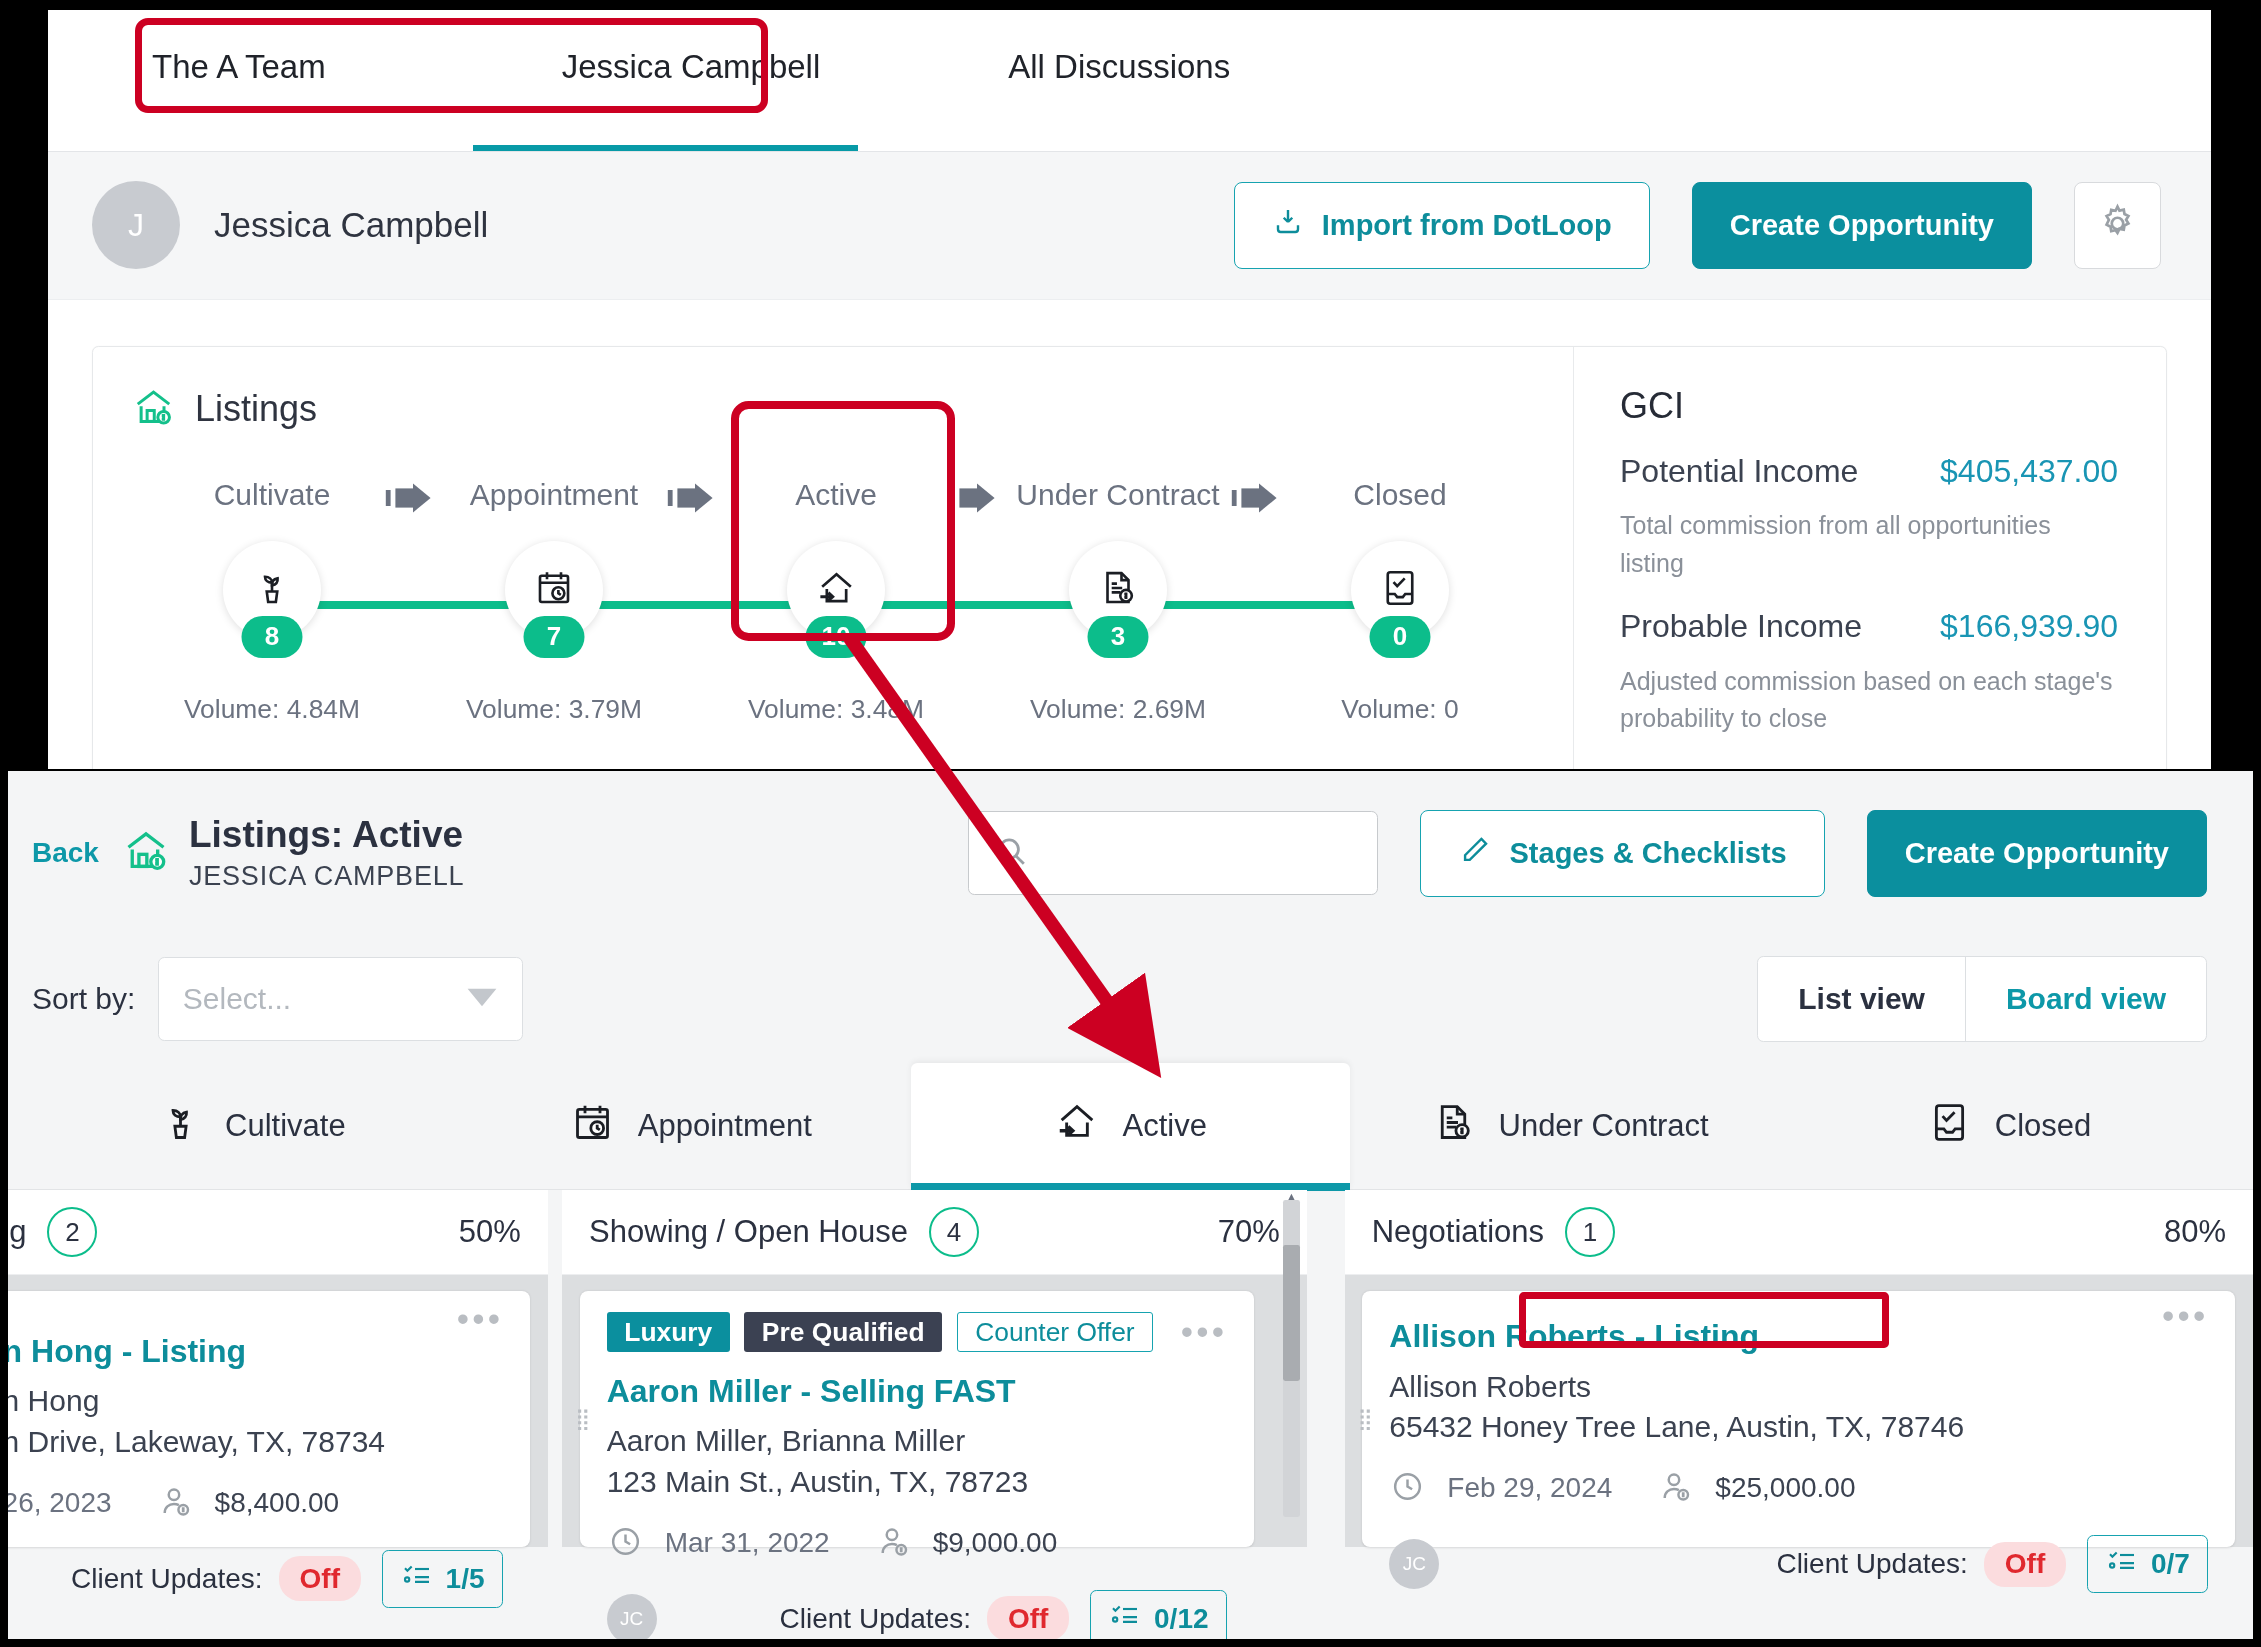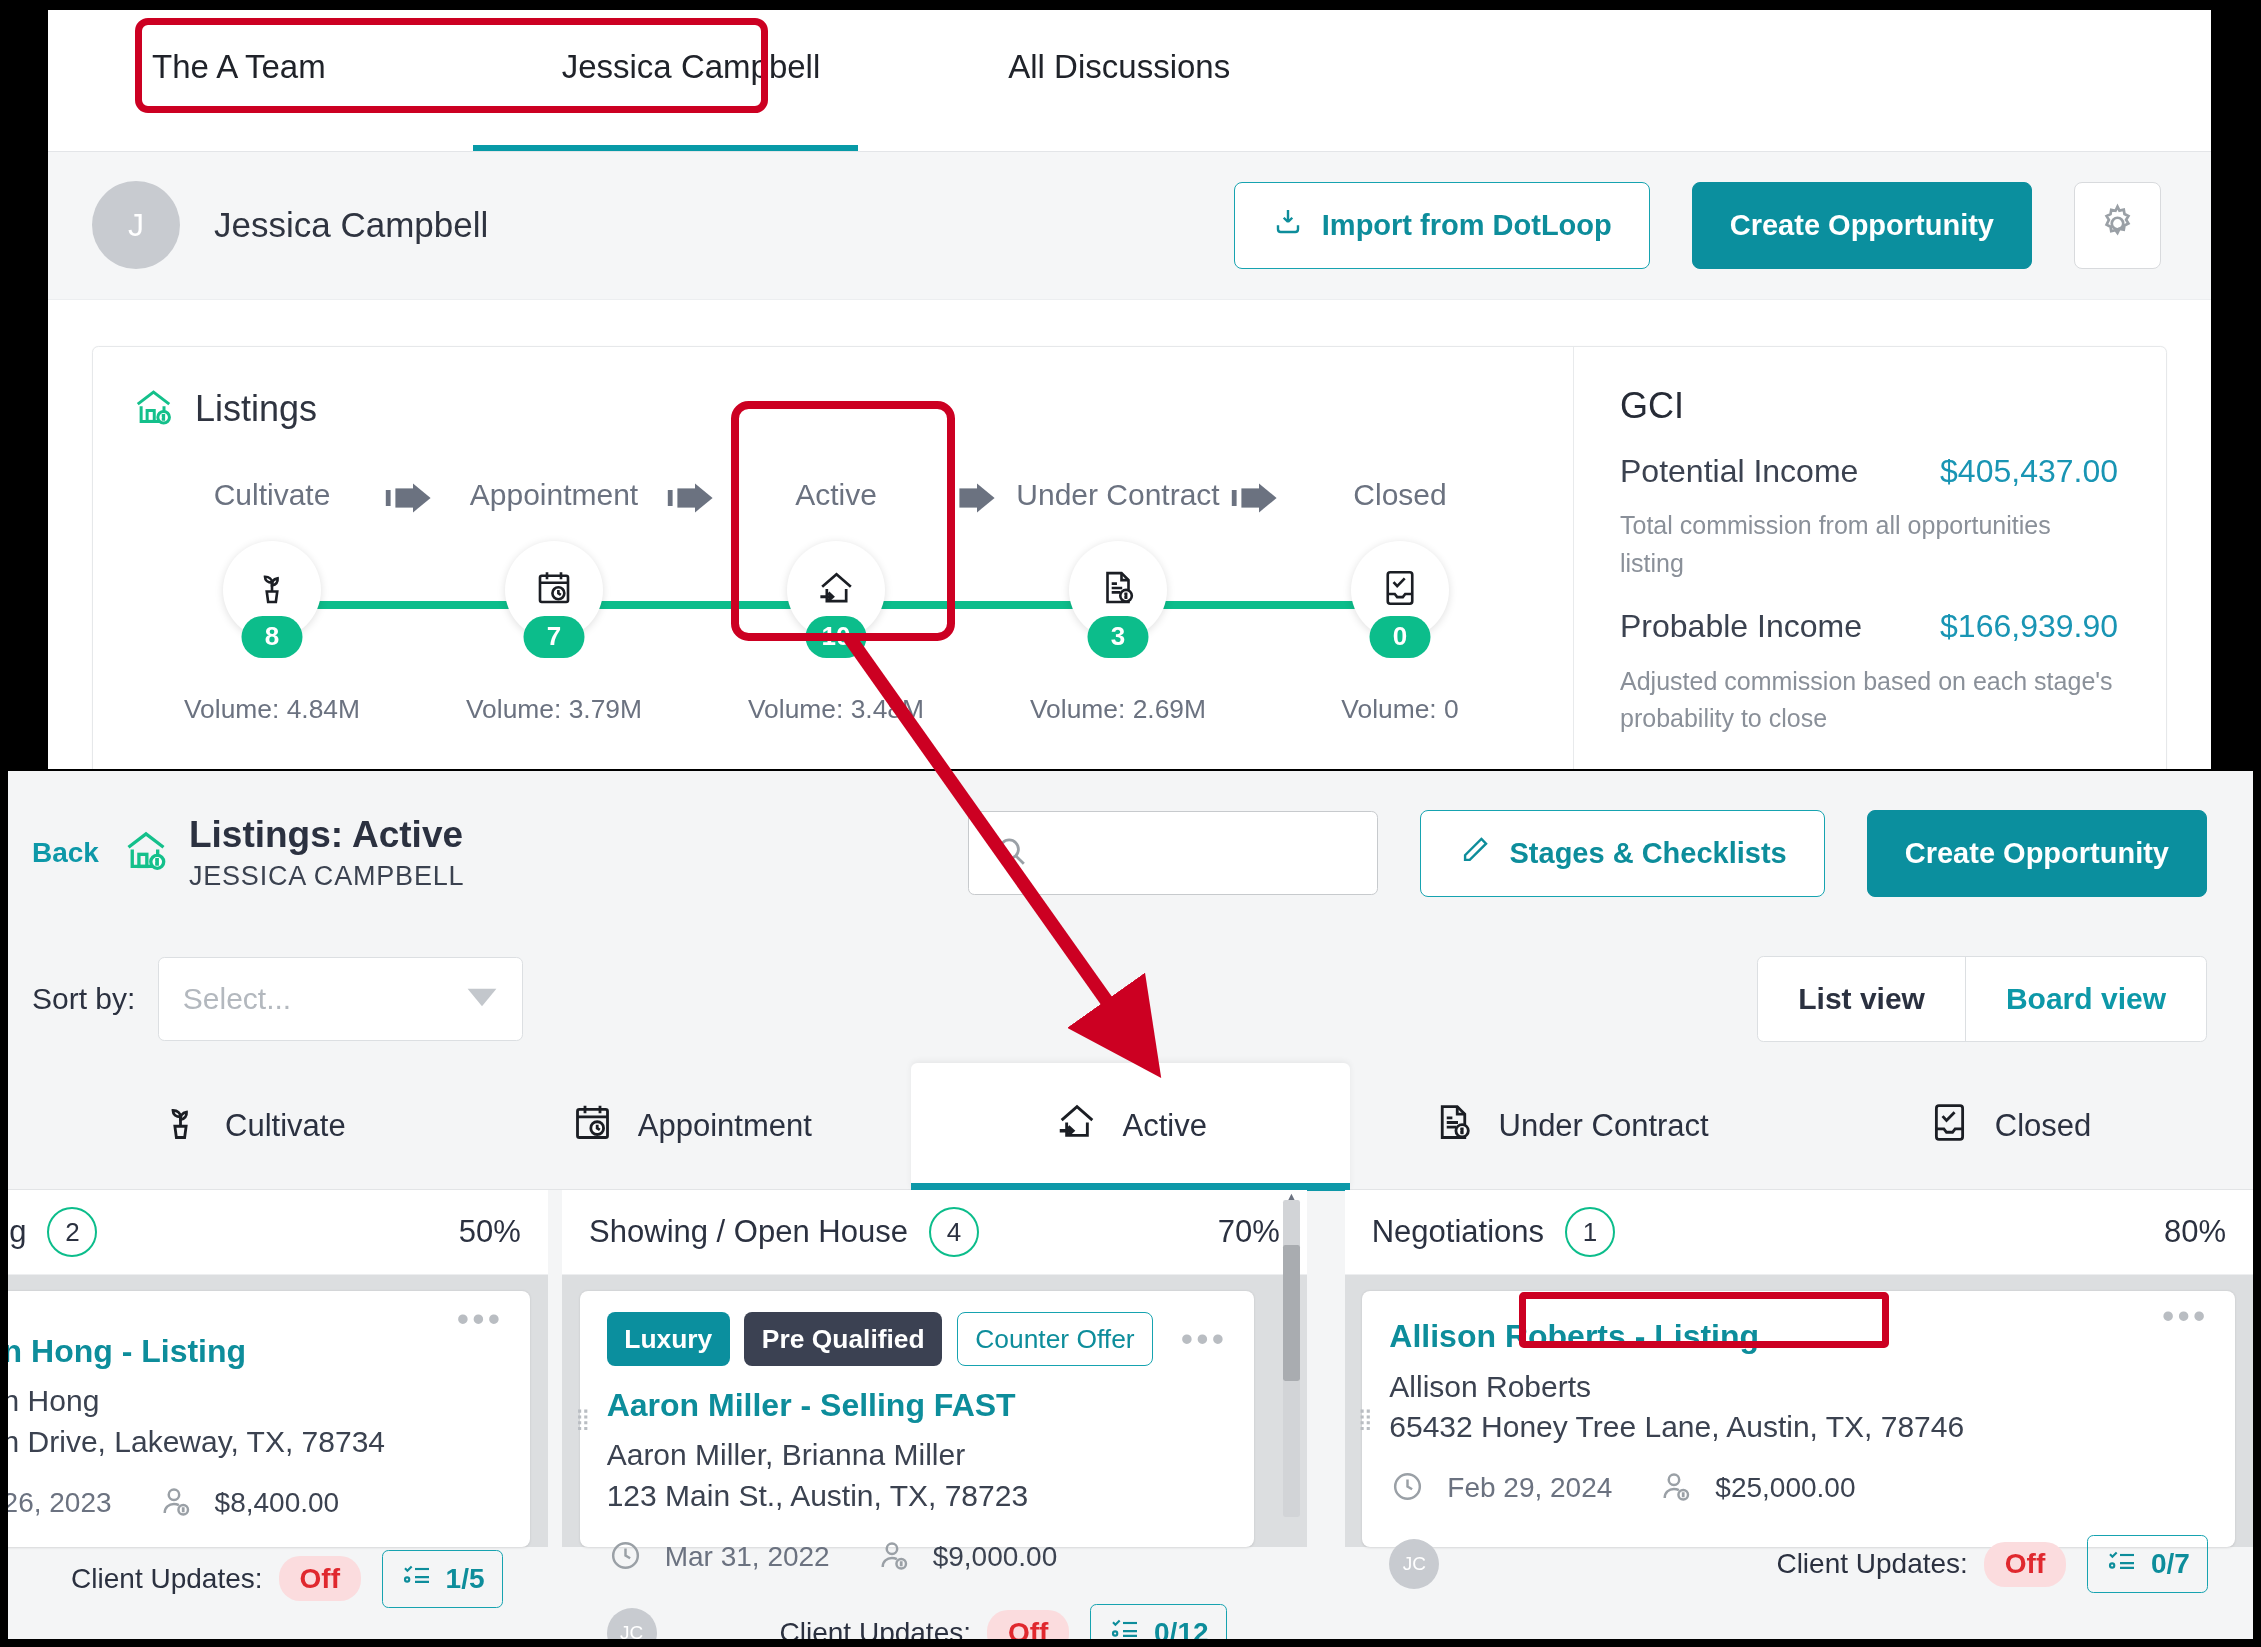--- a/index.html
+++ b/index.html
@@ -192,21 +192,21 @@
     padding: 0 11.2px;
   }
   .col-pct { font-size: 31px; color:#2b3140; }
   .col-body { background:#dcdee0; padding: 16px 17.6px 0 17.6px; height: 272px; }
   .card {
     background:#fff; border-radius: 8px; padding: 21px 27px 21px 27px;
     box-shadow: 0 0.8px 2.4px rgba(0,0,0,.12); height: 100%;
     position: relative;
   }
   .chips { display:flex; align-items:center; gap: 14.4px; }
-  .chip { height: 54px; border-radius: 8px; display:flex; align-items:center; padding: 0 17.6px; font-size: 26.4px; font-weight:bold; }
+  .chip { height: 40px; border-radius: 3px; display:flex; align-items:center; padding: 0 17.6px; font-size: 26.4px; font-weight:bold; }
   .chip-teal { background:#0b8f9e; color:#fff; }
   .chip-dark { background:#3b4152; color:#fff; }
   .chip-outline { background:#fff; border: 1.6px solid #16a3b0; color:#0d8d9b; font-weight: normal; }
   .dots { margin-left:auto; color:#b9bdc2; font-size: 35px; letter-spacing: 3.2px; line-height: 0.4; }
   .card-title { font-size: 32px; color:#0d8d9b; font-weight: bold; margin-top: 21px; }
   .card-people { font-size: 30px; color:#3b4250; margin-top: 14.4px; }
   .card-addr { font-size: 30px; color:#3b4250; margin-top: 6.4px; }
   .card-meta { display:flex; align-items:center; gap: 21px; margin-top: 24px; }
   .meta-txt { font-size: 28px; color:#6b7280; }
   .meta-money { font-size: 28px; color:#3b4250; }

